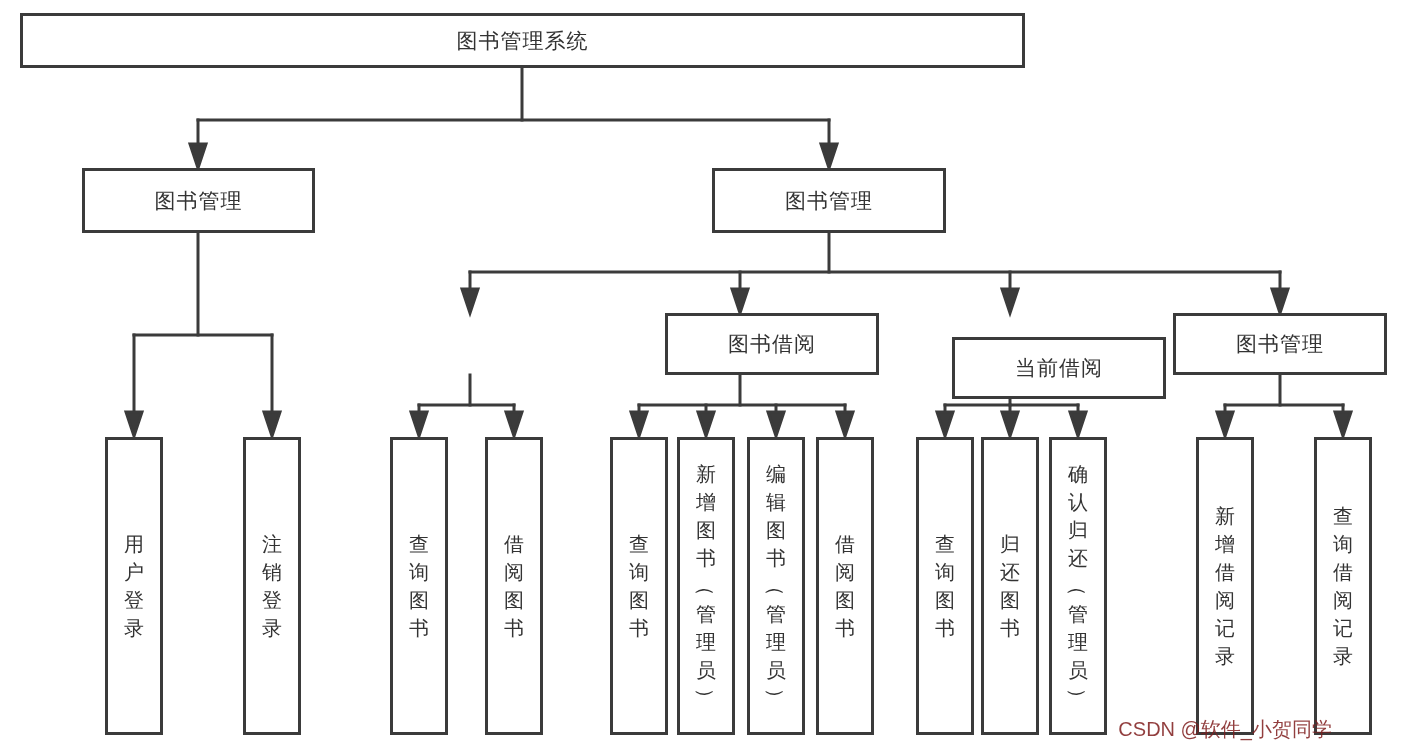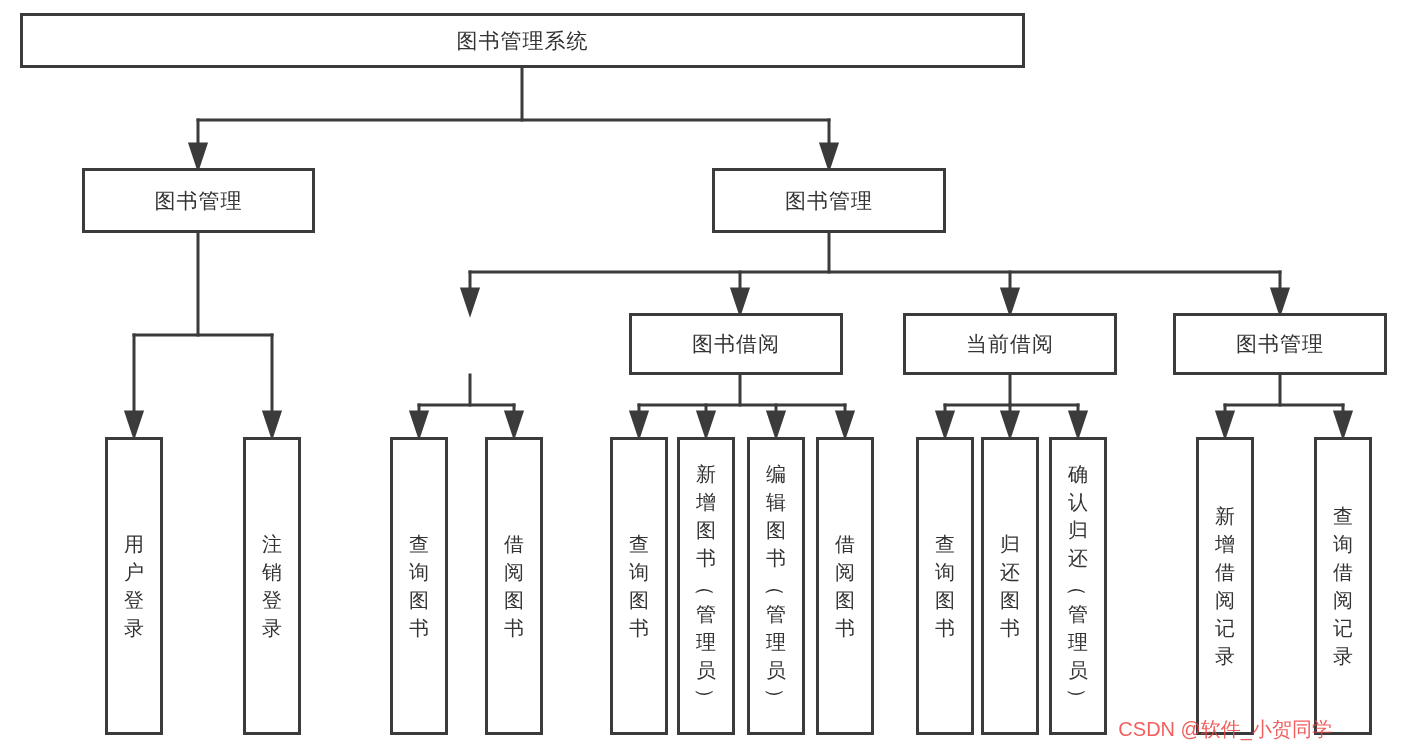--- a/index.html
+++ b/index.html
@@ -27,22 +27,22 @@
   .node .label {
     font-size: 21px;
     letter-spacing: 1px;
     white-space: nowrap;
   }
   .node.root  { left: 20px;  top: 13px;  width: 1005px; height: 55px; }
   .node.lvl2a { left: 82px;  top: 168px; width: 233px;  height: 65px; }
   .node.lvl2b { left: 712px; top: 168px; width: 234px;  height: 65px; }
   .node.lvl3  { top: 313px;  height: 62px; width: 214px; }
   .node.l3-0  { left: 363px; }
-  .node.l3-1  { left: 629px; }
-  .node.l3-2  { left: 903px; }
+  .node.l3-1  { left: 665px; }
+  .node.l3-2  { left: 952px; margin-top: 24px; }
   .node.l3-3  { left: 1173px; }
   .node.leaf {
     top: 437px; height: 298px; width: 58px;
     flex-direction: column;
   }
   .vchar {
     height: 28px; line-height: 28px;
     font-size: 20px; text-align: center;
     display: block;
   }
@@ -50,21 +50,21 @@
   .g1a { left: 105px; }  .g1b { left: 243px; }
   .g2a { left: 390px; }  .g2b { left: 485px; }
   .g3a { left: 610px; }  .g3b { left: 677px; }  .g3c { left: 747px; }  .g3d { left: 816px; }
   .g4a { left: 916px; }  .g4b { left: 981px; }  .g4c { left: 1049px; }
   .g5a { left: 1196px; } .g5b { left: 1314px; }
   .watermark {
     position: absolute;
     right: 2px; bottom: 4px;
     z-index: 2;
     font-size: 20px;
-    color: #ef4444;
+    color: #7f1d1d;
     opacity: 0.85;
     white-space: nowrap;
   }
 </style>
 </head>
 <body>
 
 <div id="canvas">
 
   <svg class="wires" width="1405" height="747" viewBox="0 0 1405 747" stroke="#3b3b3b" stroke-width="3" fill="#3b3b3b" stroke-linecap="square">

